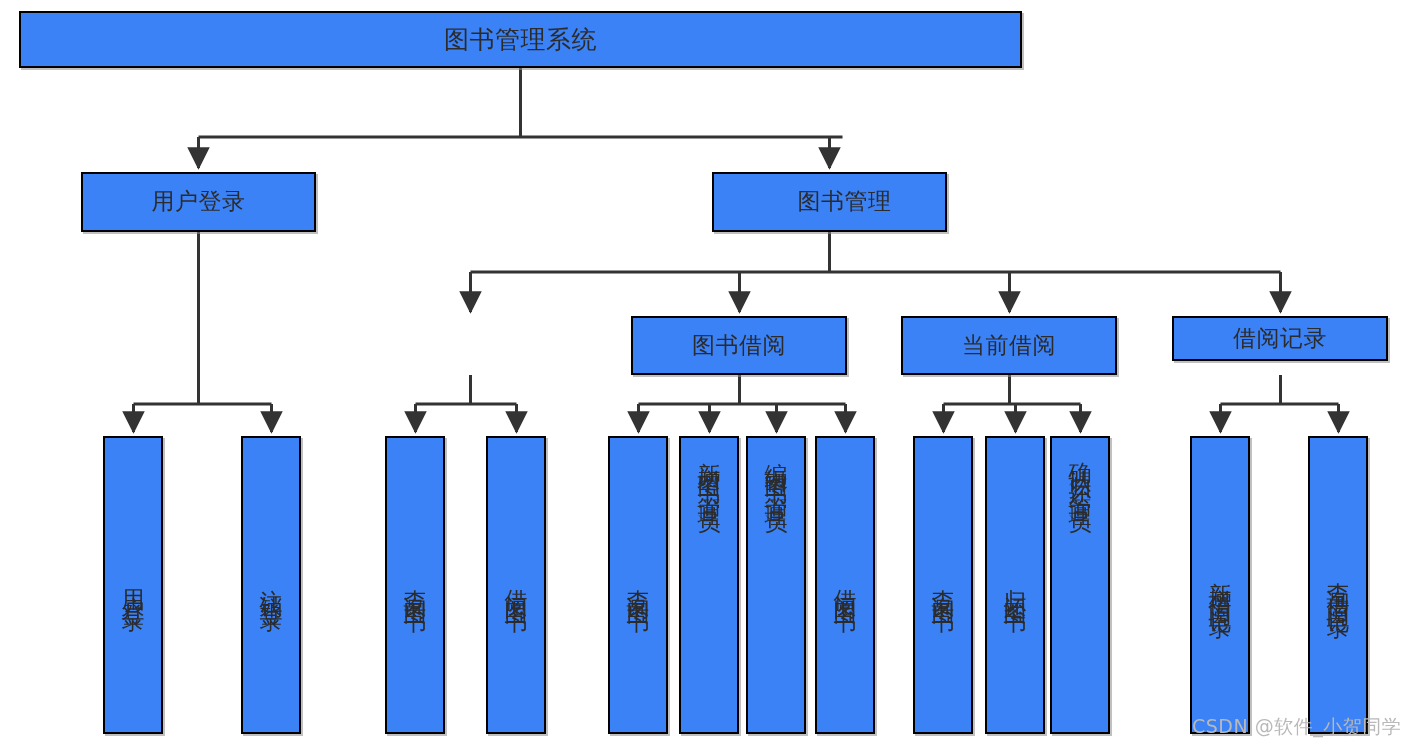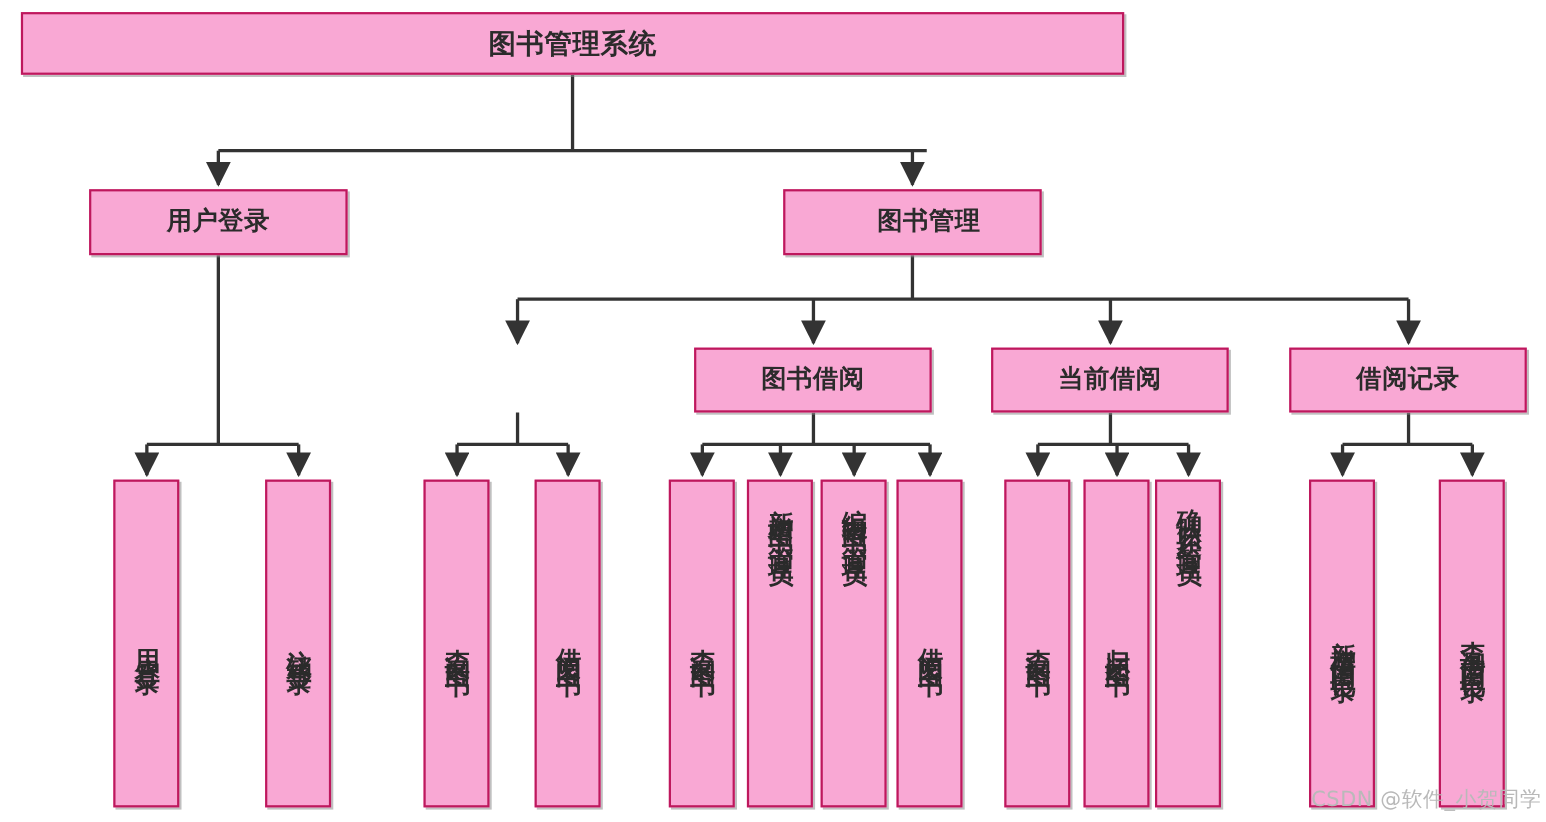--- a/index.html
+++ b/index.html
@@ -21,28 +21,27 @@
     position: absolute;
     left: 0;
     top: 0;
     width: 1405px;
     height: 747px;
     pointer-events: none;
   }
   .node {
     position: absolute;
     box-sizing: border-box;
-    background: #f9a8d4;
-    border: 2px solid #be185d;
+    background: #3b82f6;
+    border: 2px solid #000000;
     box-shadow: 2px 2px 0 0 rgba(140,140,140,0.55);
     display: flex;
     align-items: center;
     justify-content: center;
     color: #2b2b2b;
-    font-weight: bold;
   }
   .node-label {
     text-align: center;
     line-height: 1.18;
     letter-spacing: 0.5px;
     white-space: pre;
   }
   
   .tier-root .node-label { font-size: 25px; }
   .tier-2 .node-label { font-size: 23px; }
@@ -136,21 +135,21 @@
   <div class="node tier-2" id="node-t2-1" style="left: 712px; top: 172px; width: 235px; height: 60px; padding-left: 30px;">
     <span class="node-label">图书管理</span>
   </div>
 
   <div class="node tier-3" id="node-t3-1" style="left: 631px; top: 316px; width: 216px; height: 59px;">
     <span class="node-label">图书借阅</span>
   </div>
   <div class="node tier-3" id="node-t3-2" style="left: 901px; top: 316px; width: 216px; height: 59px;">
     <span class="node-label">当前借阅</span>
   </div>
-  <div class="node tier-3" id="node-t3-3" style="left: 1172px; top: 316px; width: 216px; height: 59px;">
+  <div class="node tier-3" id="node-t3-3" style="left: 1172px; top: 316px; width: 216px; height: 45px;">
     <span class="node-label">借阅记录</span>
   </div>
 
   <div class="node leaf centered" id="node-leaf-0" style="left: 103px; top: 436px; width: 60px; height: 298px;">
     <span class="node-label">用户登录</span>
   </div>
   <div class="node leaf centered" id="node-leaf-1" style="left: 241px; top: 436px; width: 60px; height: 298px;">
     <span class="node-label">注销登录</span>
   </div>
   <div class="node leaf centered" id="node-leaf-2" style="left: 385px; top: 436px; width: 60px; height: 298px;">

